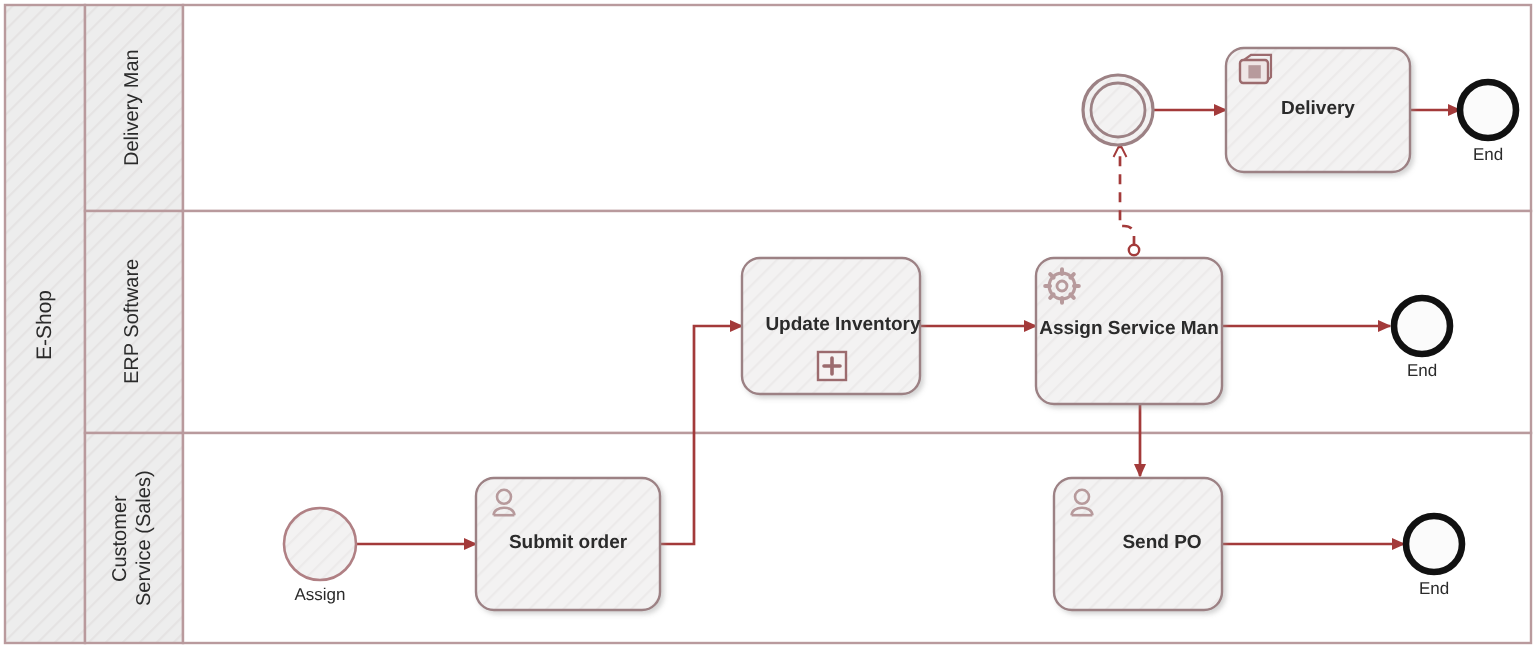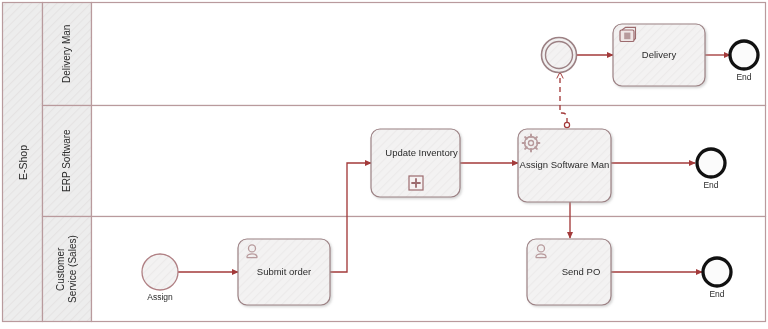--- a/index.html
+++ b/index.html
@@ -29,20 +29,21 @@
     position: absolute;
     font-family: "Liberation Sans", sans-serif;
     color: #2b2b2b;
     white-space: pre;
     pointer-events: none;
   }
   .task-label {
     font-size: 9.5px;
     text-align: center;
     line-height: 12px;
+    font-weight: bold;
   }
   .event-label {
     font-size: 8.5px;
     text-align: center;
     line-height: 10px;
     color: #2b2b2b;
   }
   .lane-label {
     font-size: 10px;
     text-align: center;
@@ -199,22 +200,22 @@
   </svg>
 
   <div class="lbl pool-label center-box" style="left:3px; top:3px; width:39px; height:318px;">E-Shop</div>
 
   <div class="lbl lane-label center-box" style="left:43px; top:3px; width:48px; height:102px;">Delivery Man</div>
   <div class="lbl lane-label center-box" style="left:43px; top:106px; width:48px; height:110px;">ERP Software</div>
   <div class="lbl lane-label center-box" style="left:43px; top:217px; width:48px; height:104px;">Customer
 Service (Sales)</div>
 
   <div class="lbl task-label center-box" style="left:613px; top:42px; width:92px; height:26px;">Delivery</div>
-  <div class="lbl task-label center-box" style="left:371px; top:140px; width:101px; height:26px;">Update Inventory</div>
-  <div class="lbl task-label center-box" style="left:518px; top:152px; width:93px; height:26px;">Assign Software Man</div>
+  <div class="lbl task-label center-box" style="left:371px; top:150px; width:101px; height:26px;">Update Inventory</div>
+  <div class="lbl task-label center-box" style="left:518px; top:152px; width:93px; height:26px;">Assign Service Man</div>
   <div class="lbl task-label center-box" style="left:238px; top:259px; width:92px; height:26px;text-align:right;">Submit order</div>
   <div class="lbl task-label center-box" style="left:527px; top:259px; width:108px; height:26px;">Send PO</div>
 
   <div class="lbl event-label" style="left:130px; top:292px; width:60px;">Assign</div>
   <div class="lbl event-label" style="left:714px; top:72px; width:60px;">End</div>
   <div class="lbl event-label" style="left:681px; top:180px; width:60px;">End</div>
   <div class="lbl event-label" style="left:687px; top:289px; width:60px;">End</div>
 
 </div>
 

